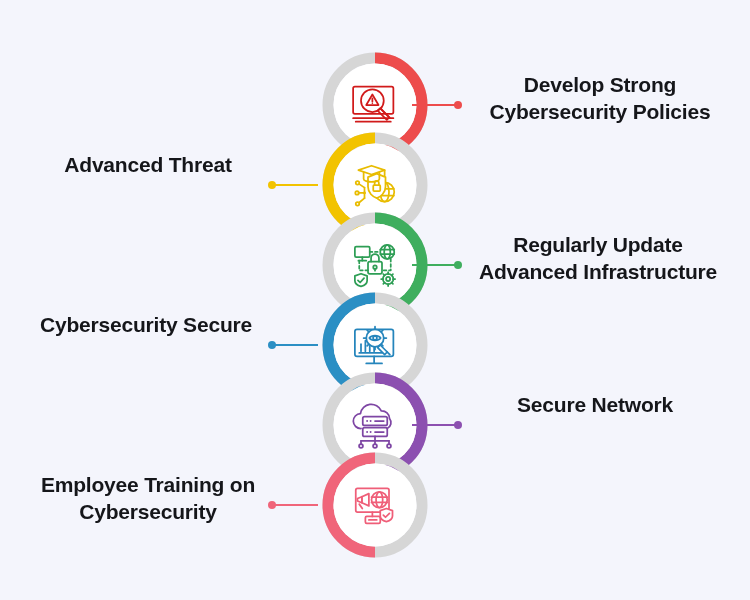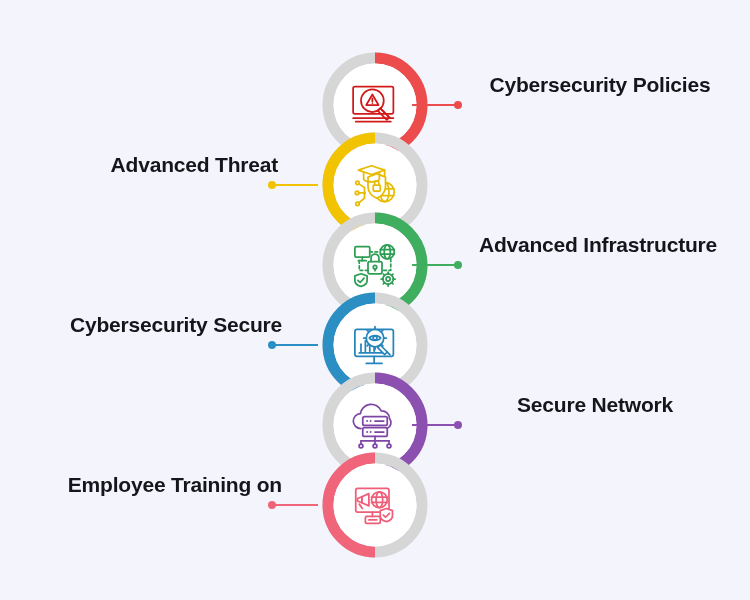--- a/index.html
+++ b/index.html
@@ -73,21 +73,21 @@
 
   .label {
     position: absolute;
     font-weight: bold;
     font-size: 21px;
     line-height: 1.28;
     color: #15161A;
     letter-spacing: -0.2px;
   }
   .label.right { text-align: center; }
-  .label.left  { text-align: right; }
+  .label.left  { text-align: center; }
 </style>
 </head>
 <body>
 
 <div id="infographic">
 
   <div class="step">
     <div class="ring-wrap" style="left:320px; top:50px;">
       <svg viewBox="0 0 110 110" aria-hidden="true">
         <circle cx="55" cy="55" r="47" fill="none" stroke="#D6D6D6" stroke-width="11"></circle>
@@ -106,20 +106,21 @@
           <line x1="38.5" y1="36.5" x2="49" y2="47"></line>
           <path d="M38 35.5 L48.5 46 L45.5 49 L35 38.5 Z"></path>
         </svg>
       </div>
     </div>
     <div class="connector right" style="left:412px; top:104px; width:48px;">
       <div class="line" style="background:#ED4C4C;"></div>
       <div class="dot" style="background:#ED4C4C;"></div>
     </div>
     <div class="label right" style="left:470px; top:72px; width:260px;">
+      <div>Develop Strong</div>
       <div>Cybersecurity Policies</div>
     </div>
   </div>
 
   <div class="step">
     <div class="ring-wrap" style="left:320px; top:130px;">
       <svg viewBox="0 0 110 110" aria-hidden="true">
         <circle cx="55" cy="55" r="47" fill="none" stroke="#D6D6D6" stroke-width="11"></circle>
         <path d="M 55 8 A 47 47 0 0 0 55 102" fill="none" stroke="#F2C300" stroke-width="11" stroke-linecap="butt"></path>
         <circle cx="55" cy="55" r="41.5" fill="#FFFFFF"></circle>
@@ -192,20 +193,21 @@
           <line x1="52.5" y1="42.5" x2="51" y2="44"></line>
           <line x1="43" y1="52" x2="41.5" y2="53.5"></line>
         </svg>
       </div>
     </div>
     <div class="connector right" style="left:412px; top:264px; width:48px;">
       <div class="line" style="background:#3FAE5E;"></div>
       <div class="dot" style="background:#3FAE5E;"></div>
     </div>
     <div class="label right" style="left:462px; top:232px; width:272px;">
+      <div>Regularly Update</div>
       <div>Advanced Infrastructure</div>
     </div>
   </div>
 
   <div class="step">
     <div class="ring-wrap" style="left:320px; top:290px;">
       <svg viewBox="0 0 110 110" aria-hidden="true">
         <circle cx="55" cy="55" r="47" fill="none" stroke="#D6D6D6" stroke-width="11"></circle>
         <path d="M 55 8 A 47 47 0 0 0 55 102" fill="none" stroke="#2B8FC4" stroke-width="11" stroke-linecap="butt"></path>
         <circle cx="55" cy="55" r="41.5" fill="#FFFFFF"></circle>
@@ -307,16 +309,17 @@
           <path d="M41.5 43.5 L44 46 L48.5 41.5"></path>
         </svg>
       </div>
     </div>
     <div class="connector left" style="left:270px; top:504px; width:48px;">
       <div class="line" style="background:#F0657A;"></div>
       <div class="dot" style="background:#F0657A;"></div>
     </div>
     <div class="label left" style="left:14px; top:472px; width:268px;">
       <div>Employee Training on</div>
+      <div>Cybersecurity</div>
     </div>
   </div>
 
 </div>
 
 </body></html>

